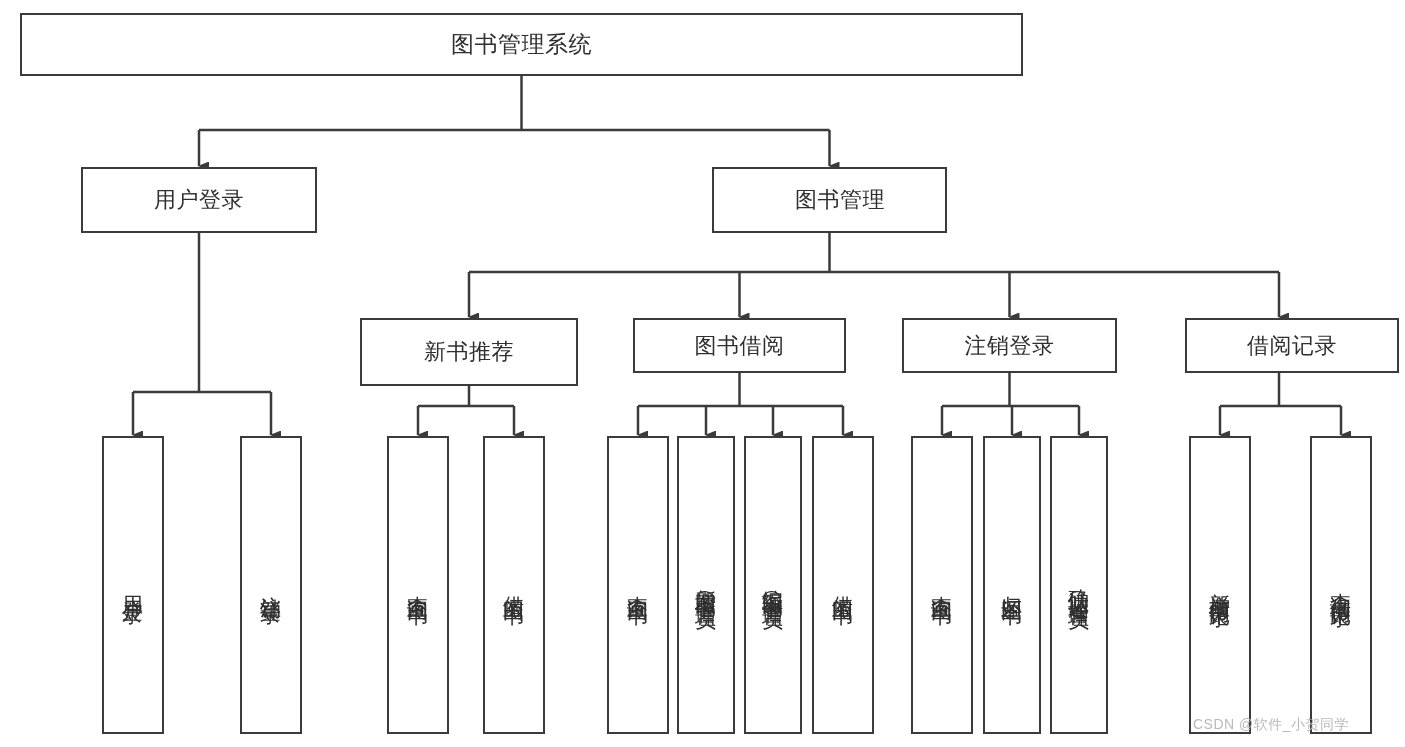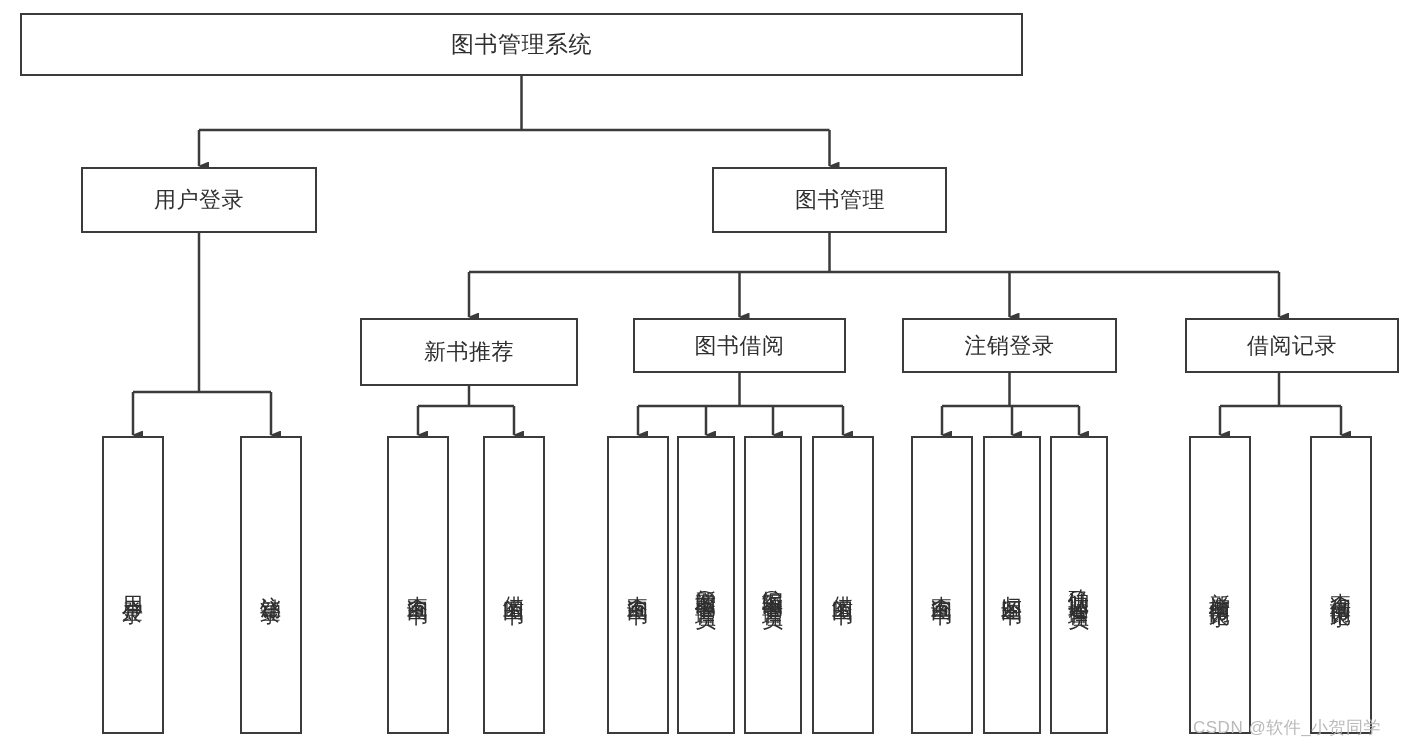--- a/index.html
+++ b/index.html
@@ -54,21 +54,21 @@
   }
   .node.vert .lbl {
     writing-mode: vertical-rl;
     text-orientation: upright;
     font-size: 21px;
     letter-spacing: 3px;
     line-height: 1;
   }
   .watermark {
     position: absolute;
-    font-size: 17px;
+    font-size: 14px;
     color: #b9b9b9;
     white-space: nowrap;
     letter-spacing: 0.5px;
     user-select: none;
   }
 </style>
 </head>
 <body>
 
 <div id="canvas">

